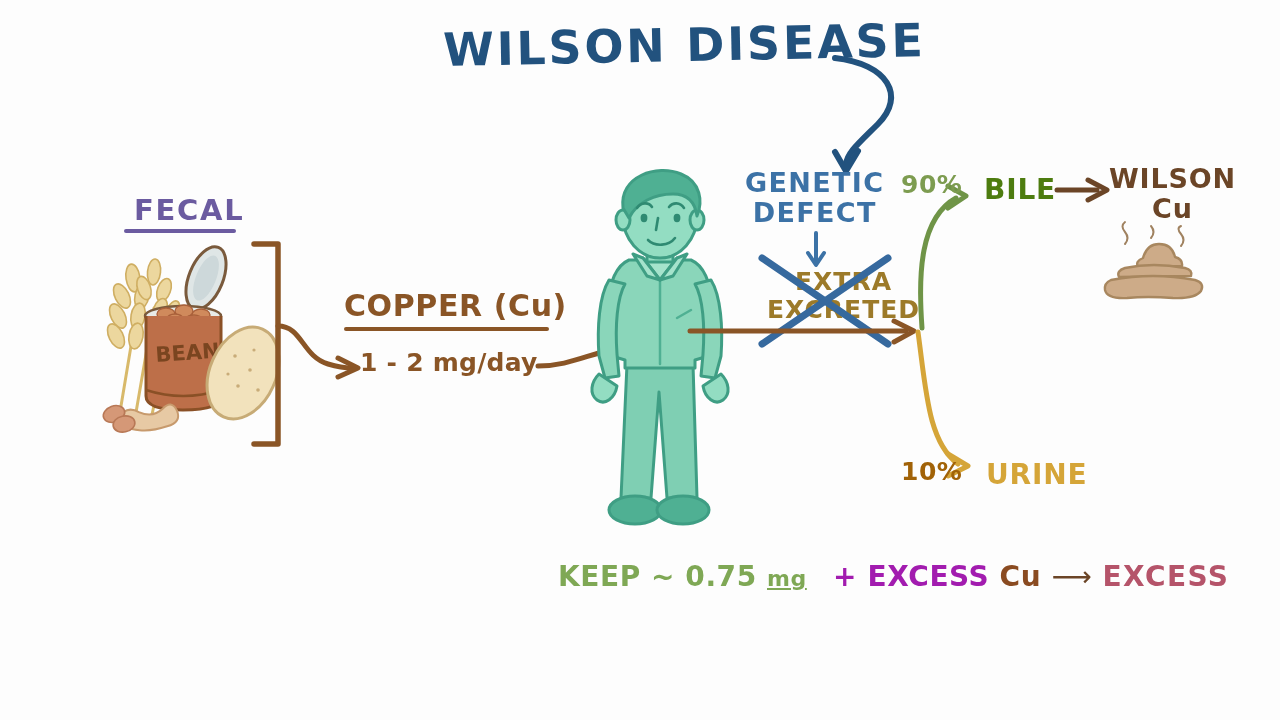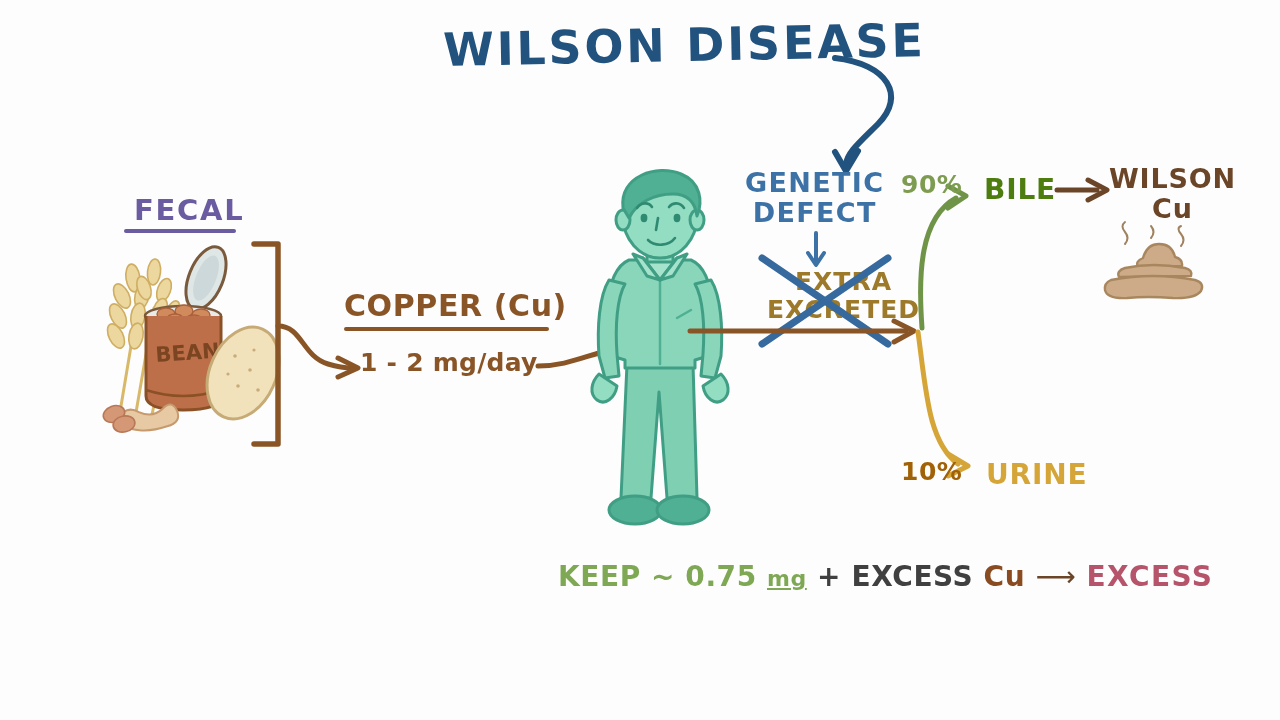--- a/index.html
+++ b/index.html
@@ -135,21 +135,21 @@
     letter-spacing: 0.03em;
   }
 
   #bottom-line {
     left: 558px;
     top: 563px;
     font-size: 28px;
     letter-spacing: 0.02em;
   }
   #bottom-line .seg-keep { color: #7fa855; text-align: right; }
-  #bottom-line .seg-excess { color: #404040; }
+  #bottom-line .seg-excess { color: #a21caf; margin-left: 16px; }
   #bottom-line .seg-cu { color: #8a4b21; }
   #bottom-line .seg-arrow { color: #6b4527; font-weight: normal; }
   #bottom-line .seg-tissues { color: #b5546a; letter-spacing: 0.05em; }
   #bottom-line .sm { font-size: 22px; text-decoration: underline; }
 
   svg { display: block; overflow: visible; }
 </style>
 </head>
 <body>
 

